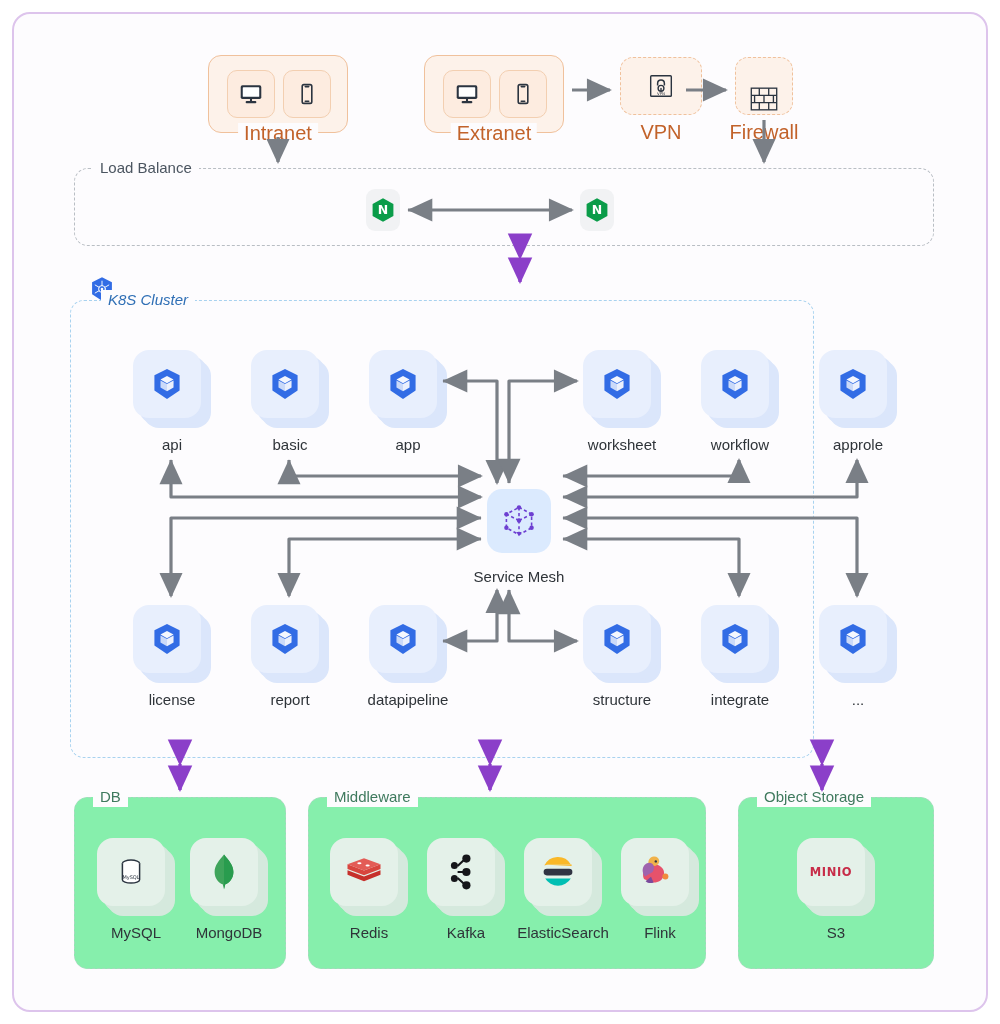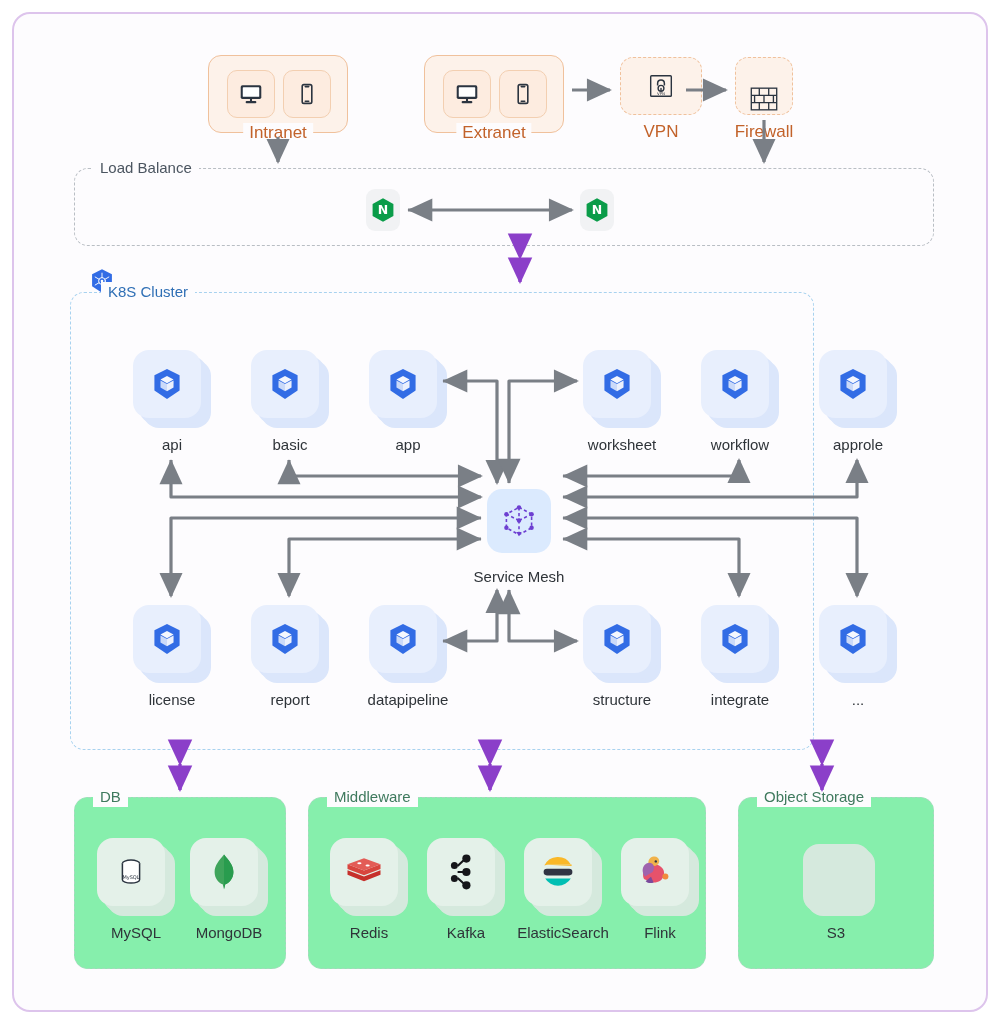--- a/index.html
+++ b/index.html
@@ -63,21 +63,21 @@
     border-radius: 13px;
     background: #fdf2ea;
   }
   .net-box.dashed { border-style: dashed; }
   .net-label {
     position: absolute;
     bottom: -11px; left: 50%;
     transform: translateX(-50%);
     background: #fdfcfe;
     padding: 0 6px;
-    font-size: 17px;
+    font-size: 20px;
     color: #c2622a;
     white-space: nowrap;
     line-height: 20px;
   }
   .net-label.outside {
     bottom: -28px;
     background: transparent;
   }
   .dev-tile {
     position: absolute;
@@ -219,21 +219,21 @@
       <text x="12" y="17.4" font-size="12.5" font-weight="bold" fill="#ffffff" text-anchor="middle" font-family="DejaVu Sans, sans-serif">N</text>
     </svg>
   </div>
   <div class="lb-tile" style="left:580px; top:189px;">
     <svg width="24" height="26" viewBox="0 0 24 26">
       <polygon points="12,1.2 22.4,7 22.4,19 12,24.8 1.6,19 1.6,7" fill="#0a9c49"></polygon>
       <text x="12" y="17.4" font-size="12.5" font-weight="bold" fill="#ffffff" text-anchor="middle" font-family="DejaVu Sans, sans-serif">N</text>
     </svg>
   </div>
 
-  <div class="group-box blue" style="left:70px; top:292px; width:744px; height:458px;">
+  <div class="group-box blue" style="left:70px; top:300px; width:744px; height:458px;font-style:italic;">
     <svg class="k8s-badge" viewBox="0 0 32 32">
       <polygon points="16,1.6 28.2,7.6 28.2,22.4 16,30.4 3.8,22.4 3.8,7.6" fill="#326ce5"></polygon>
       <g stroke="#ffffff" stroke-width="1.15" fill="none" stroke-linecap="round">
         <circle cx="16" cy="16" r="4.2"></circle>
         <path d="M16 6.3v5.5M16 20.2v5.5M7.6 11.1l4.8 2.8M19.6 18.1l4.8 2.8M24.4 11.1l-4.8 2.8M12.4 18.1l-4.8 2.8"></path>
       </g>
       <circle cx="16" cy="16" r="1.6" fill="#ffffff"></circle>
     </svg>
     <span class="group-label blue-text with-icon">K8S Cluster</span>
   </div>
@@ -549,20 +549,25 @@
     <span class="node-label">Flink</span>
   </div>
 
   <div class="group-box green" style="left:738px; top:797px; width:196px; height:172px;">
     <span class="group-label green">Object Storage</span>
   </div>
 
   <div class="stack infra" style="left:797px; top:838px;">
     <div class="sh sh1"></div>
     <div class="sh sh2"></div>
+    <div class="front">
+      <svg width="50" height="20" viewBox="0 0 50 20">
+        <text x="25" y="14" font-size="11.5" font-weight="bold" fill="#c72c48" letter-spacing="0.6" text-anchor="middle" font-family="DejaVu Sans, sans-serif">MINIO</text>
+      </svg>
+    </div>
     <span class="node-label">S3</span>
   </div>
 
   <svg class="wires">
     <defs>
       <marker id="ah" markerWidth="9" markerHeight="9" refX="7.6" refY="4.5" orient="auto">
         <path d="M0.4,0.9 L8.2,4.5 L0.4,8.1 Z" fill="#7a7f86"></path>
       </marker>
       <marker id="ahp" markerWidth="9" markerHeight="9" refX="7.6" refY="4.5" orient="auto">
         <path d="M0.4,0.9 L8.2,4.5 L0.4,8.1 Z" fill="#8b3fc9"></path>

